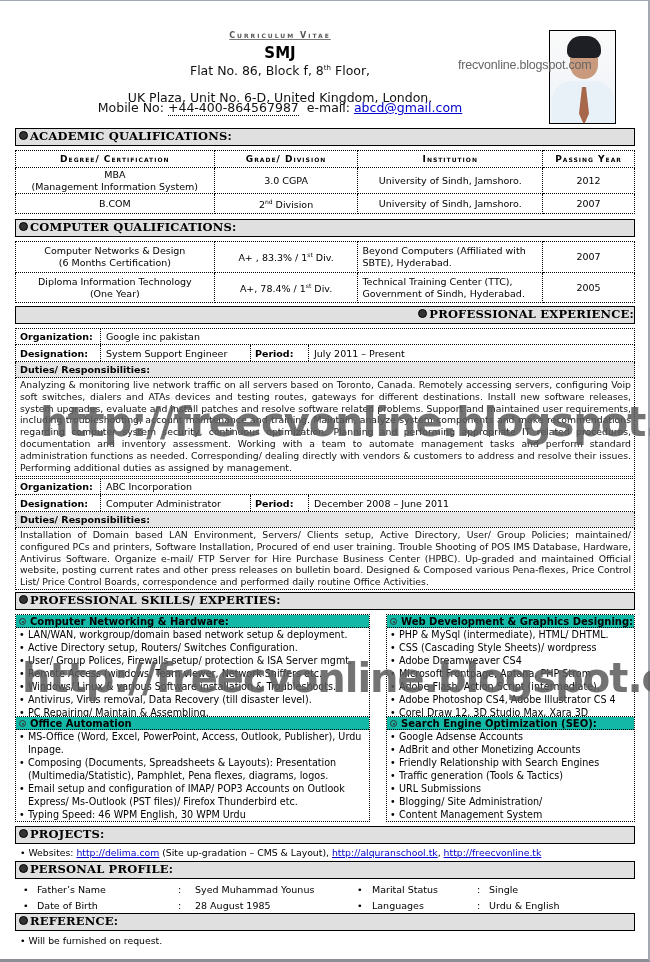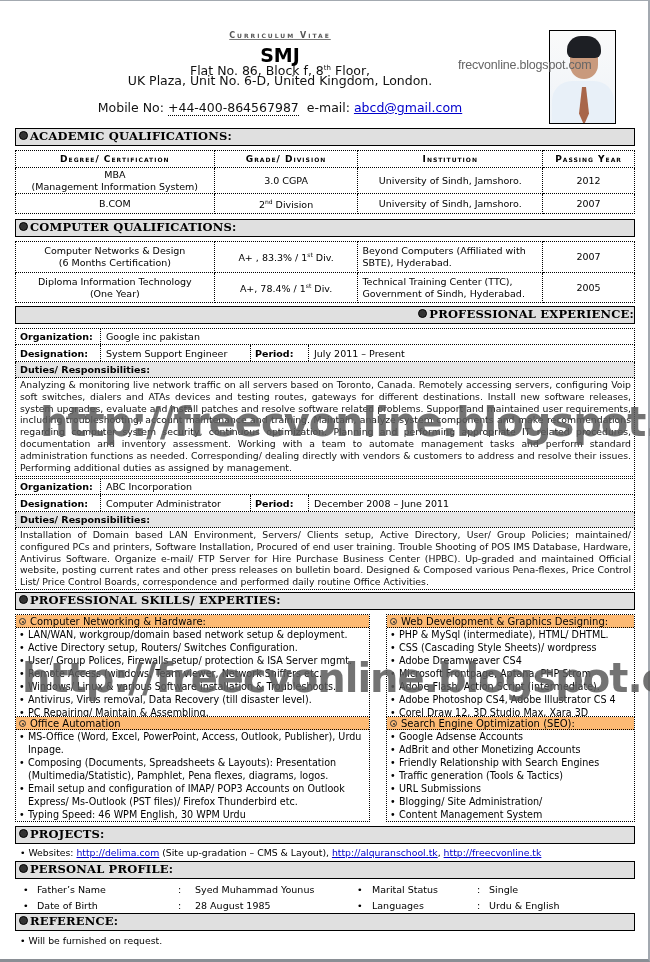--- a/index.html
+++ b/index.html
@@ -12,29 +12,29 @@
   }
   
   .cv-label {
     position: absolute; left: 0; width: 560px; top: 30px; text-align: center;
     font-family: "DejaVu Sans", sans-serif; font-size: 8px; letter-spacing: 2px;
     color: #555; font-variant: small-caps; font-weight: bold;
   }
   .cv-label span { text-decoration: underline; text-decoration-color: #777; }
   .name {
     position: absolute; left: 0; width: 560px; top: 43px; text-align: center;
-    font-size: 19px; font-weight: bold;
+    font-size: 15px; font-weight: bold;
   }
   .addr {
     position: absolute; left: 0; width: 560px; text-align: center;
     font-family: "DejaVu Sans", sans-serif; font-size: 12.5px; color: #111;
   }
   .addr sup { font-size: 7px; }
   .addr1 { top: 62px; }
-  .addr2 { top: 72px; }
+  .addr2 { top: 89px; }
   .addr3 { top: 99px; }
   .phone { border-bottom: 1px dotted #000; }
   .email { color: #0000cc; text-decoration: underline; }
   .blogmark {
     position: absolute; left: 458px; top: 57px; font-family: "Liberation Sans", sans-serif;
     font-size: 12.5px; color: #666; z-index: 3; letter-spacing: -0.2px;
   }
   .photo {
     position: absolute; left: 549px; top: 29px; width: 67px; height: 94px;
     border: 1.5px solid #000; background: #fff; overflow: hidden;
@@ -65,21 +65,21 @@
   .exp-row { display: flex; border: 1px dotted #000; border-top: none; height: 17px; align-items: center; }
   .exp-row.first { border-top: 1px dotted #000; }
   .exp-label { font-weight: bold; padding-left: 4px; border-right: 1px dotted #000; height: 100%; display: flex; align-items: center; }
   .exp-val { padding-left: 5px; height: 100%; display: flex; align-items: center; border-right: 1px dotted #000; }
   .exp-val.last { border-right: none; }
   .duties-head { background: #e5e5e5; font-weight: bold; padding-left: 4px; border: 1px dotted #000; border-top: none; height: 16px; line-height: 15px; }
   .duties { border: 1px dotted #000; border-top: none; padding: 1px 3px 1px 4px; text-align: justify; line-height: 11.8px; font-size: 9.3px; color: #111; }
 
   
   .skills-col { position: absolute; font-size: 9.5px; border: 1px dotted #000; }
-  .sk-head { background: #fdba74; font-weight: normal; font-size: 10px; height: 13px; line-height: 13px; padding-left: 3px; border-bottom: 1px dotted #000; }
+  .sk-head { background: #14b8a6; font-weight: bold; font-size: 10px; height: 13px; line-height: 13px; padding-left: 3px; border-bottom: 1px dotted #000; }
   .sk-head .c { display: inline-block; width: 7px; height: 7px; border: 1px solid #333; border-radius: 50%; margin-right: 4px; font-size: 0; vertical-align: 0px; position: relative; }
   .sk-head .c::after { content:""; position:absolute; left:1.5px; top:1.5px; width:2px; height:2px; background:#333; border-radius:50%; }
   .sk-list { list-style: none; padding: 0 0 0 3px; }
   .sk-list li { line-height: 13px; padding-left: 9px; position: relative; font-size: 9.6px; }
   .sk-list li::before { content: "•"; position: absolute; left: 0; top: 0; }
 
   .proj { position: absolute; left: 20px; top: 846px; font-size: 9.3px; }
   .proj a { color: #0000cc; text-decoration: underline; }
   .profile { position: absolute; left: 20px; font-size: 9.5px; width: 600px; }
   .profile .cell { position: absolute; }

